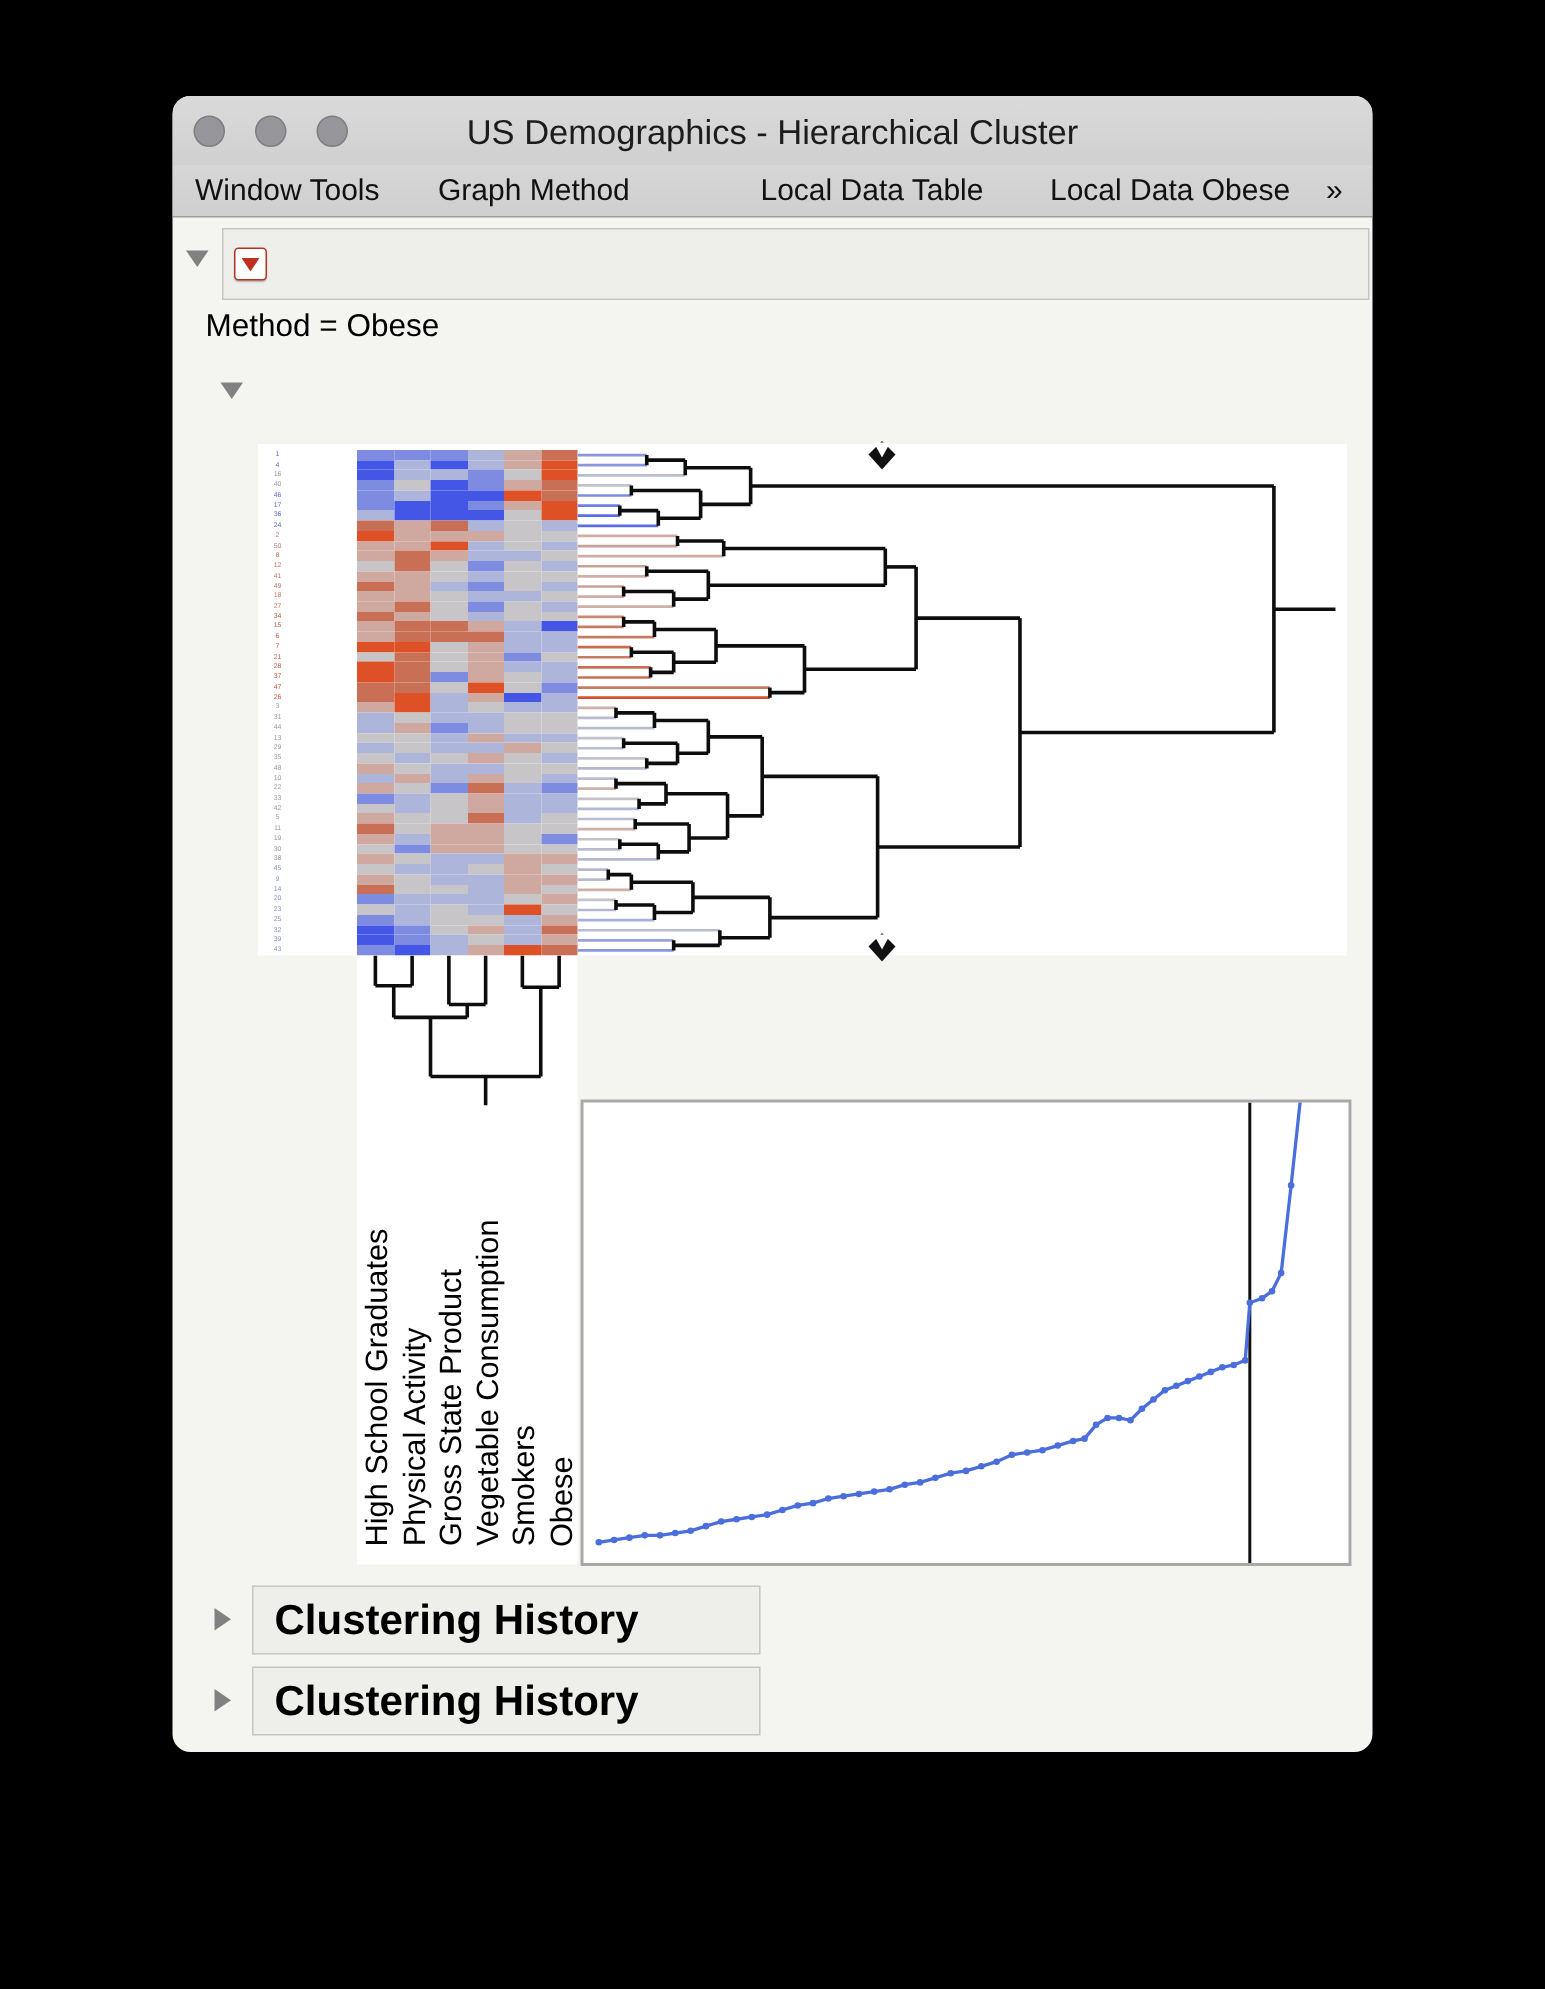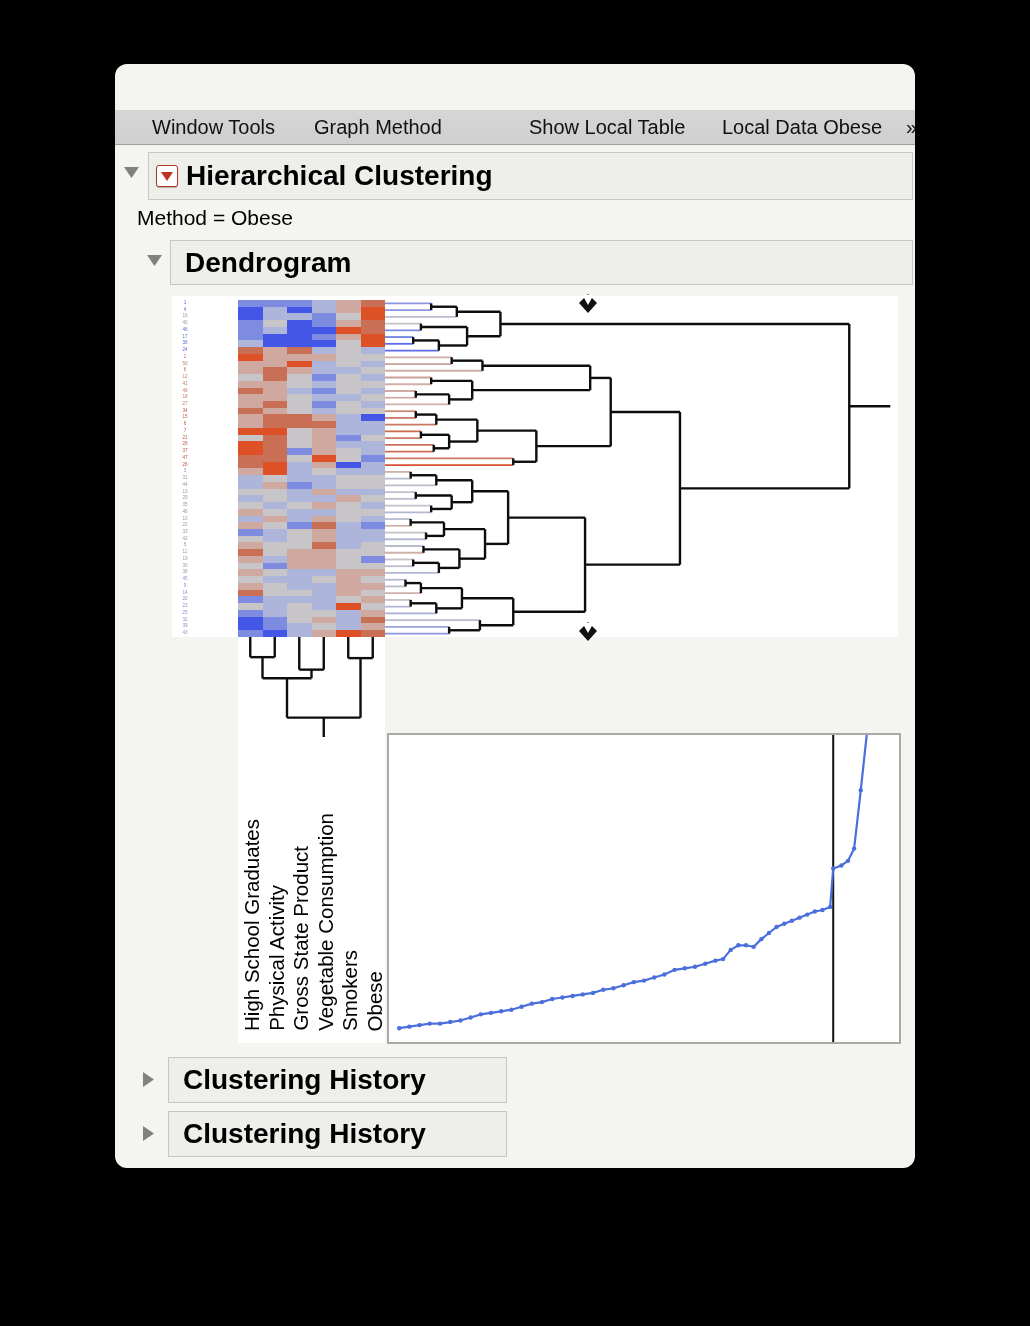--- a/index.html
+++ b/index.html
@@ -11,21 +11,21 @@
   .titlebar{position:absolute;left:0;top:0;width:100%;height:46px;
             background:linear-gradient(#dadada,#d0d0d0);}
   .tl{position:absolute;top:13px;width:21px;height:21px;border-radius:50%;
       background:#95959a;border:1px solid #7e7e83;box-sizing:border-box;}
   .titletext{position:absolute;left:0;top:0;width:100%;height:46px;line-height:48px;
              text-align:center;font-size:23px;color:#1c1c1c;}
   .menubar{position:absolute;left:0;top:46px;width:100%;height:35px;
            background:linear-gradient(#d6d6d6,#cfcfcf);border-bottom:1px solid #9e9e9e;
            box-sizing:border-box;}
   .menuitem{position:absolute;top:0;height:34px;line-height:34px;font-size:20px;color:#111;
-            white-space:nowrap;cursor:default;margin-left:22px;}
+            white-space:nowrap;cursor:default;}
   
   .hdrbox{position:absolute;background:#eeeeea;border:1px solid #c6c6c2;box-sizing:border-box;
           display:flex;align-items:center;}
   .hdrtext{font-size:28px;font-weight:bold;color:#000;white-space:nowrap;}
   .disc{position:absolute;width:17px;height:14px;}
   .redbtn{width:22px;height:22px;background:#fff;border:1px solid #b03424;border-radius:3px;
           box-sizing:border-box;display:flex;align-items:center;justify-content:center;
           margin-left:7px;box-shadow:0 1px 1px rgba(0,0,0,.25);}
   .methodline{position:absolute;font-size:21px;color:#000;}
   
@@ -43,52 +43,54 @@
   .scree{position:absolute;left:272px;top:669px;width:510px;height:307px;background:#fff;
          border:2px solid #a9a9a9;}
   .diamond{position:absolute;width:22px;height:22px;}
   svg{display:block;}
 </style>
 </head>
 <body>
 
 <div class="window">
 
+  <div class="titlebar">
+    <div class="tl" style="left:14px"></div>
+    <div class="tl" style="left:55px"></div>
+    <div class="tl" style="left:96px"></div>
+    <div class="titletext">US Demographics - Hierarchical Cluster</div>
+  </div>
 
   <div class="menubar">
     <span class="menuitem" style="left:15px">Window Tools</span>
     <span class="menuitem" style="left:177px">Graph Method</span>
-    <span class="menuitem" style="left:392px">Show Local Table</span>
+    <span class="menuitem" style="left:392px">Local Data Table</span>
     <span class="menuitem" style="left:585px">Local Data Obese</span>
     <span class="menuitem" style="left:769px">»</span>
   </div>
 
   <span class="disc" style="left:8px;top:101px">
     <svg width="17" height="14">
         <polygon points="1,2 16,2 8.5,13" fill="#818181"></polygon>
       </svg>
   </span>
   <div class="hdrbox" style="left:33px;top:88px;width:765px;height:48px">
     <span class="redbtn">
       <svg width="12" height="9">
           <polygon points="0,0 12,0 6,9" fill="#c03020"></polygon>
         </svg>
     </span>
-    <span class="hdrtext" style="margin-left:8px">Hierarchical Clustering</span>
   </div>
   <div class="methodline" style="left:22px;top:142px">Method = Obese</div>
 
   <span class="disc" style="left:31px;top:189px">
     <svg width="17" height="14">
         <polygon points="1,2 16,2 8.5,13" fill="#818181"></polygon>
       </svg>
   </span>
-  <div class="hdrbox" style="left:55px;top:176px;width:743px;height:45px">
-    <span class="hdrtext" style="margin-left:14px">Dendrogram</span>
-  </div>
 
   <div class="plot1">
     <div class="rowlabels" id="rowlabels">
         <div style="color: rgb(91, 106, 208);">1</div>
         <div style="color: rgb(91, 106, 208);">4</div>
         <div style="color: rgb(154, 154, 160);">16</div>
         <div style="color: rgb(154, 154, 160);">40</div>
         <div style="color: rgb(91, 106, 208);">46</div>
         <div style="color: rgb(91, 106, 208);">17</div>
         <div style="color: rgb(91, 106, 208);">36</div>

